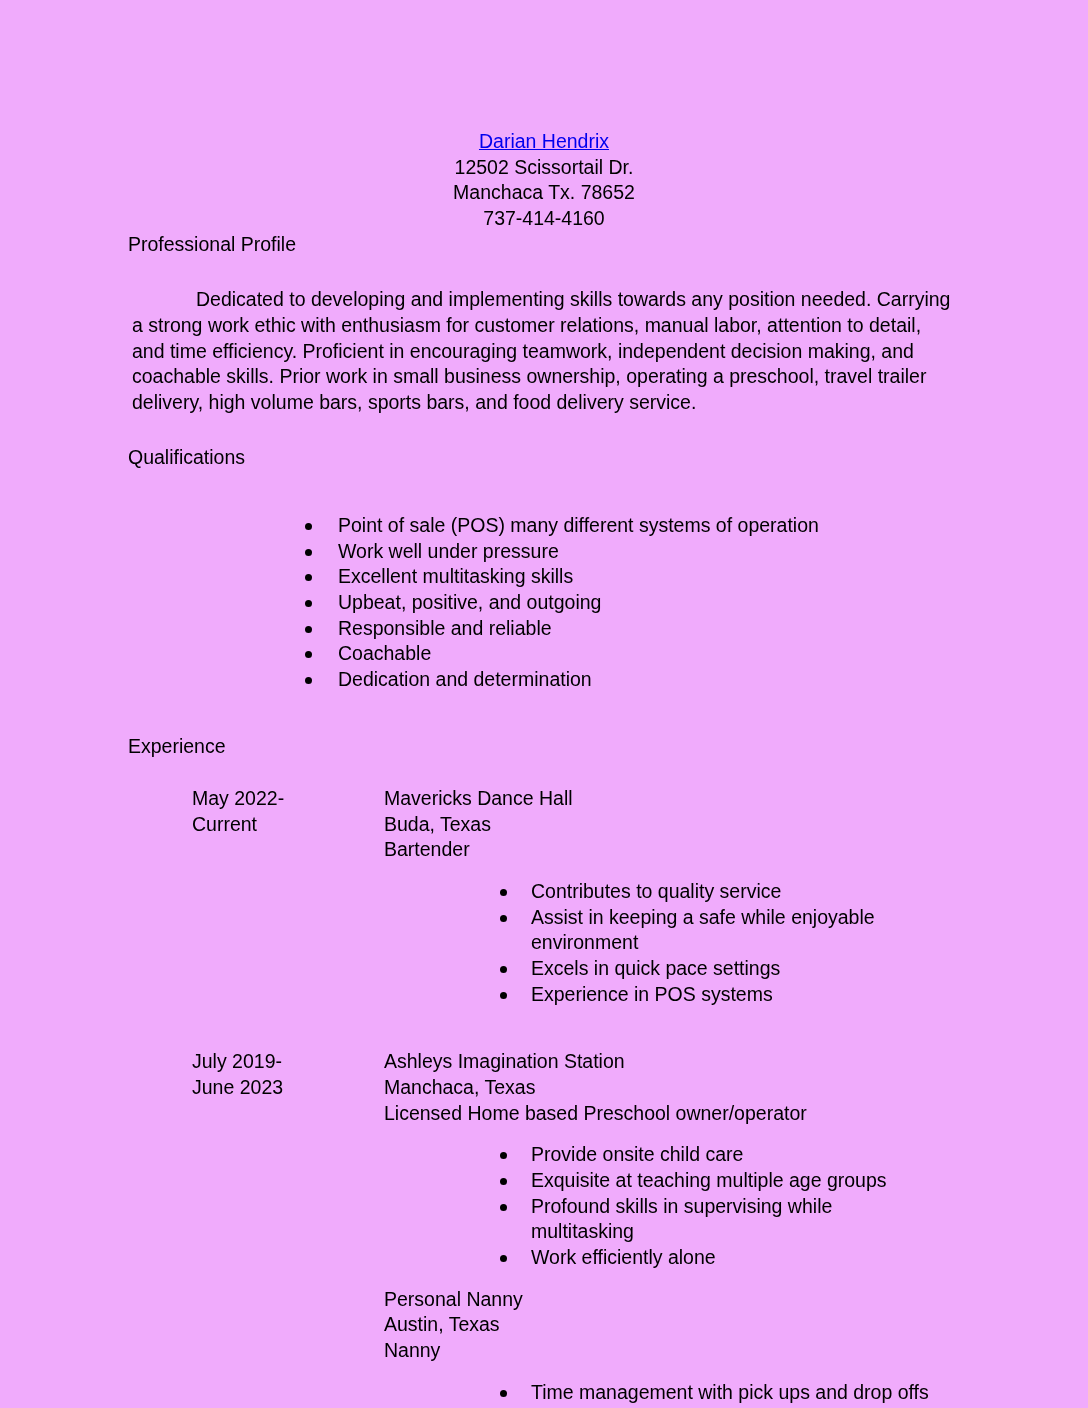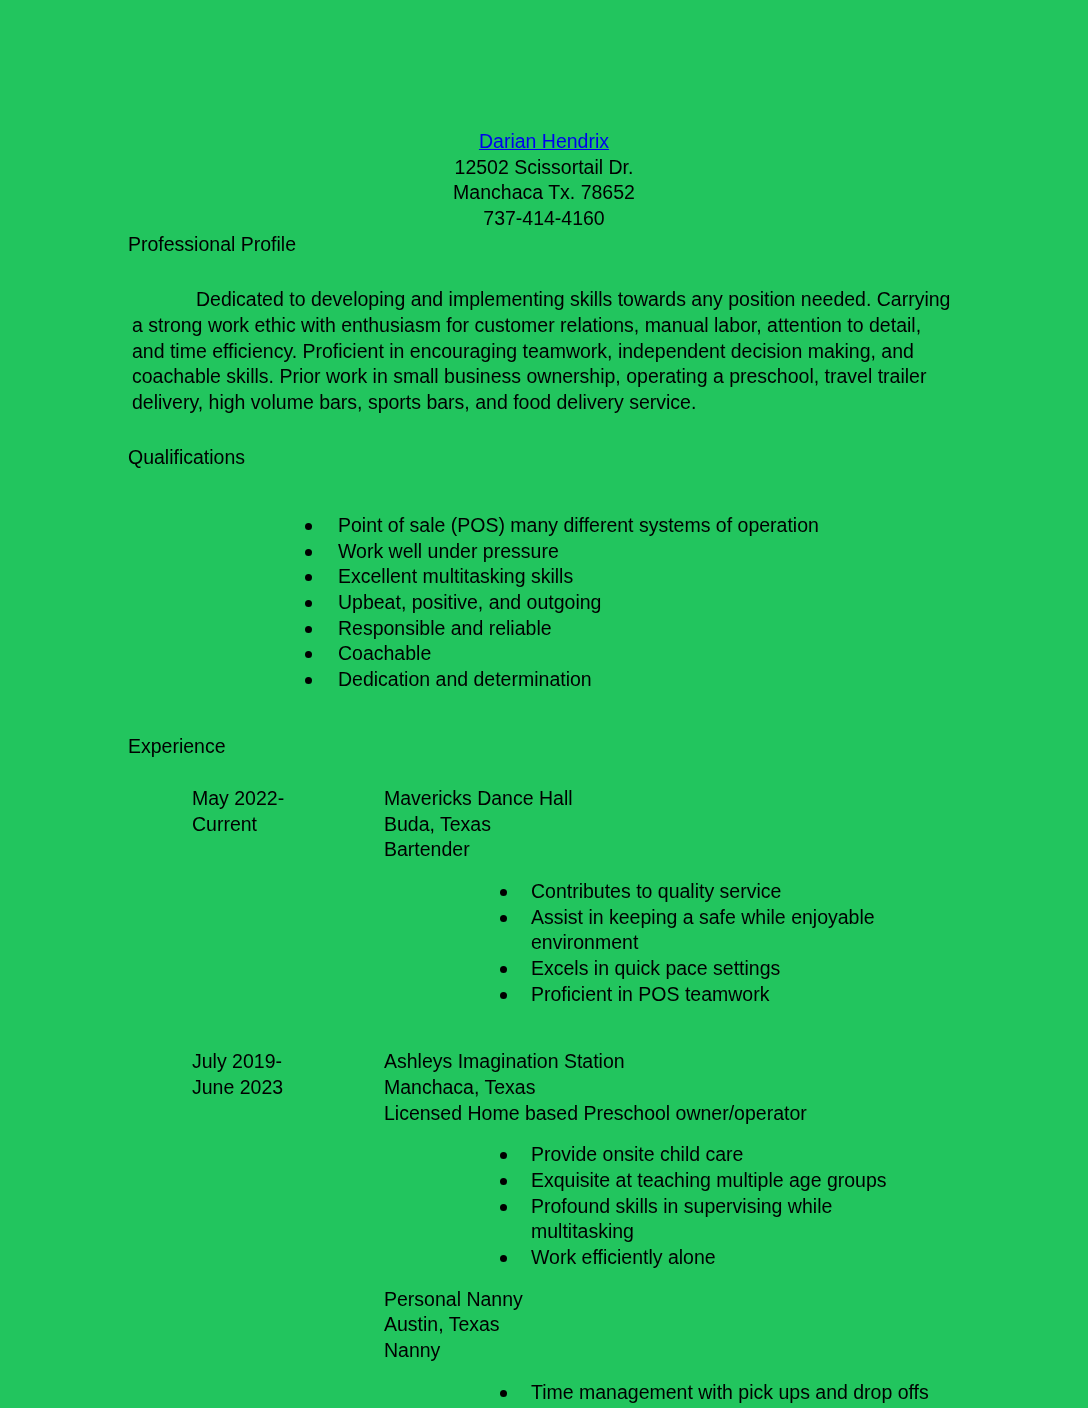--- a/index.html
+++ b/index.html
@@ -1,17 +1,17 @@
 <!DOCTYPE html>
 <html><head>
 <meta charset="utf-8">
 <style>
   html,body{margin:0;padding:0;background:#ffffff;}
   body{width:1088px;height:1408px;position:relative;overflow:hidden;}
-  .page{position:absolute;left:0;top:0;width:1088px;height:1408px;background:#22c55e;}
+  .page{position:absolute;left:0;top:0;width:1088px;height:1408px;background:#f0abfc;}
   .content{
     position:absolute;left:128px;top:129px;width:832px;
     font-family:"Liberation Sans","DejaVu Sans",sans-serif;
     font-size:19.5px;line-height:25.7px;color:#000000;
   }
   .line{white-space:nowrap;}
   .center{text-align:center;}
   .spacer{height:25.7px;}
   a.link{color:#0000ee;text-decoration:underline;cursor:pointer;}
   .para{margin:4px;text-indent:64px;}
@@ -70,21 +70,21 @@
         <div class="line">Current</div>
       </div>
       <div class="details">
         <div class="line">Mavericks Dance Hall</div>
         <div class="line">Buda, Texas</div>
         <div class="line">Bartender</div>
         <ul class="jbullets">
           <li><span class="dot"></span><span>Contributes to quality service</span></li>
           <li><span class="dot"></span><span>Assist in keeping a safe while enjoyable environment</span></li>
           <li><span class="dot"></span><span>Excels in quick pace settings</span></li>
-          <li><span class="dot"></span><span>Proficient in POS teamwork</span></li>
+          <li><span class="dot"></span><span>Experience in POS systems</span></li>
         </ul>
       </div>
     </div>
 
     <div class="spacer"></div>
 
     <div class="job">
       <div class="dates">
         <div class="line">July 2019-</div>
         <div class="line">June 2023</div>

